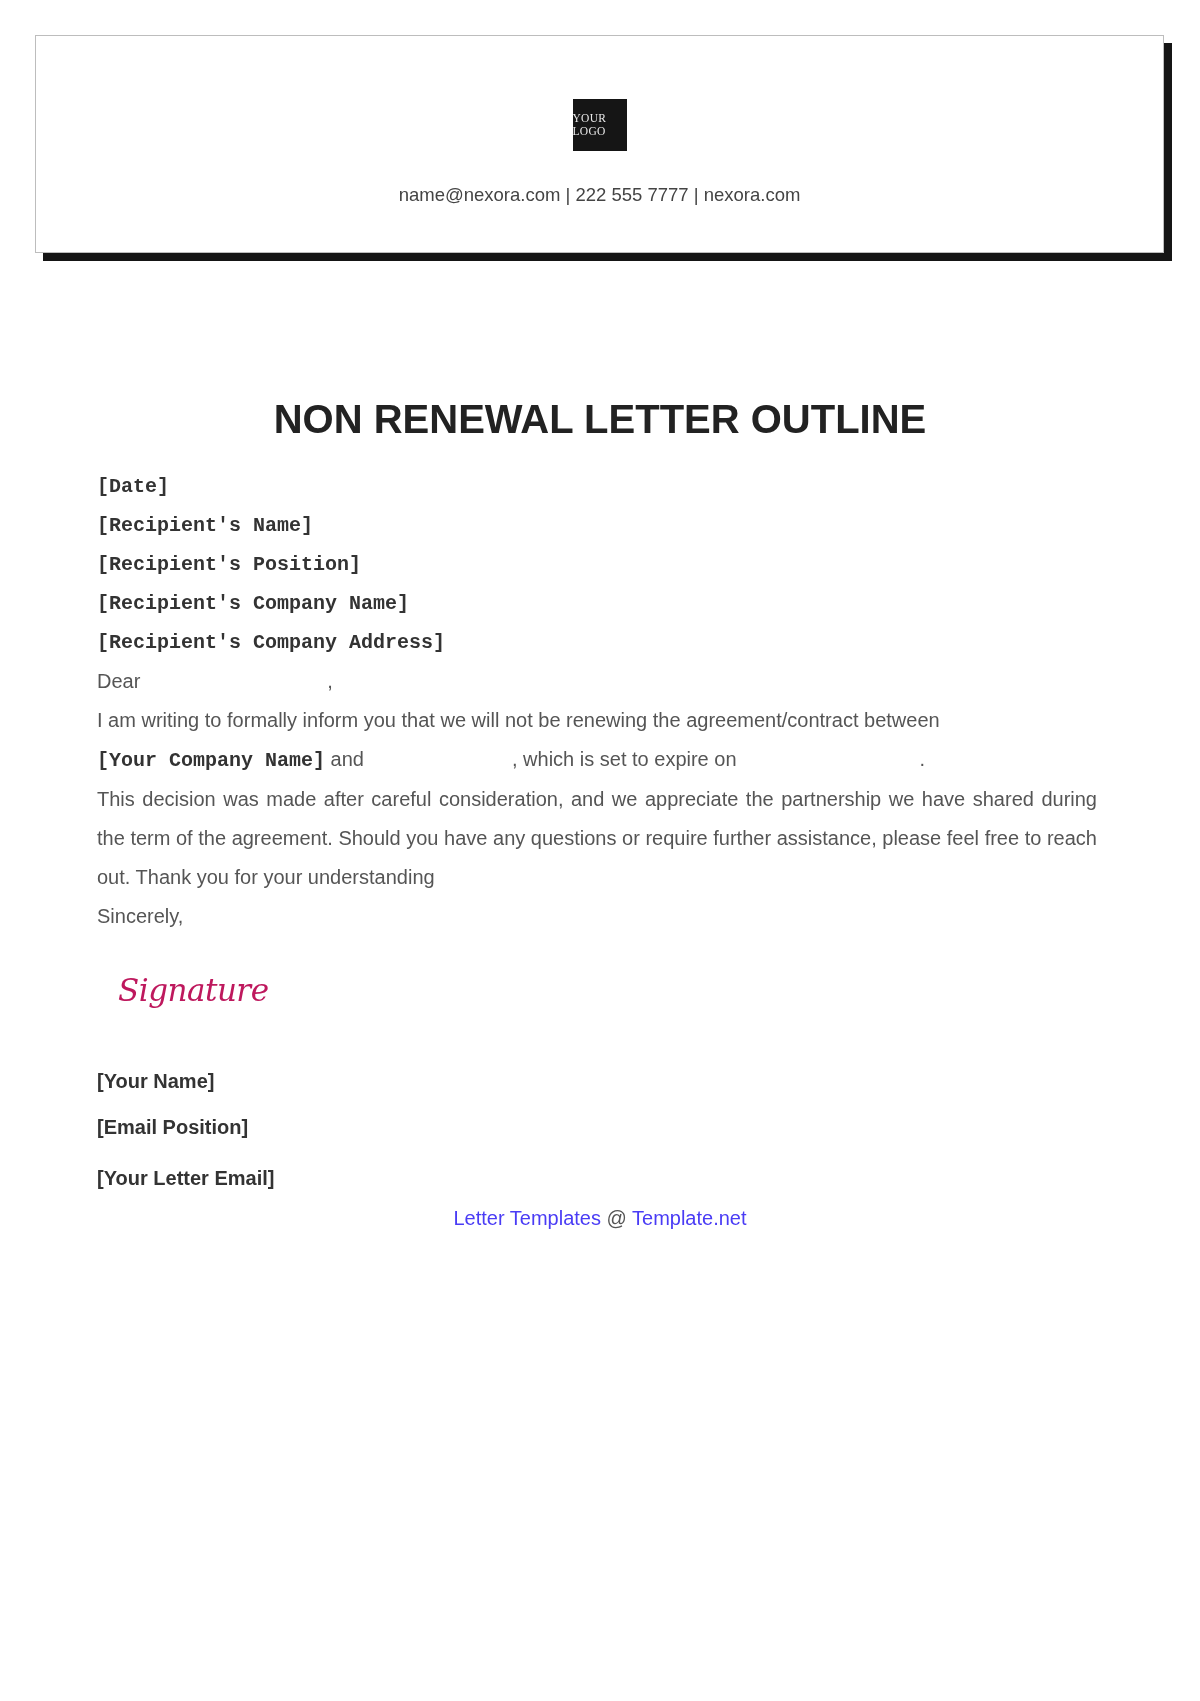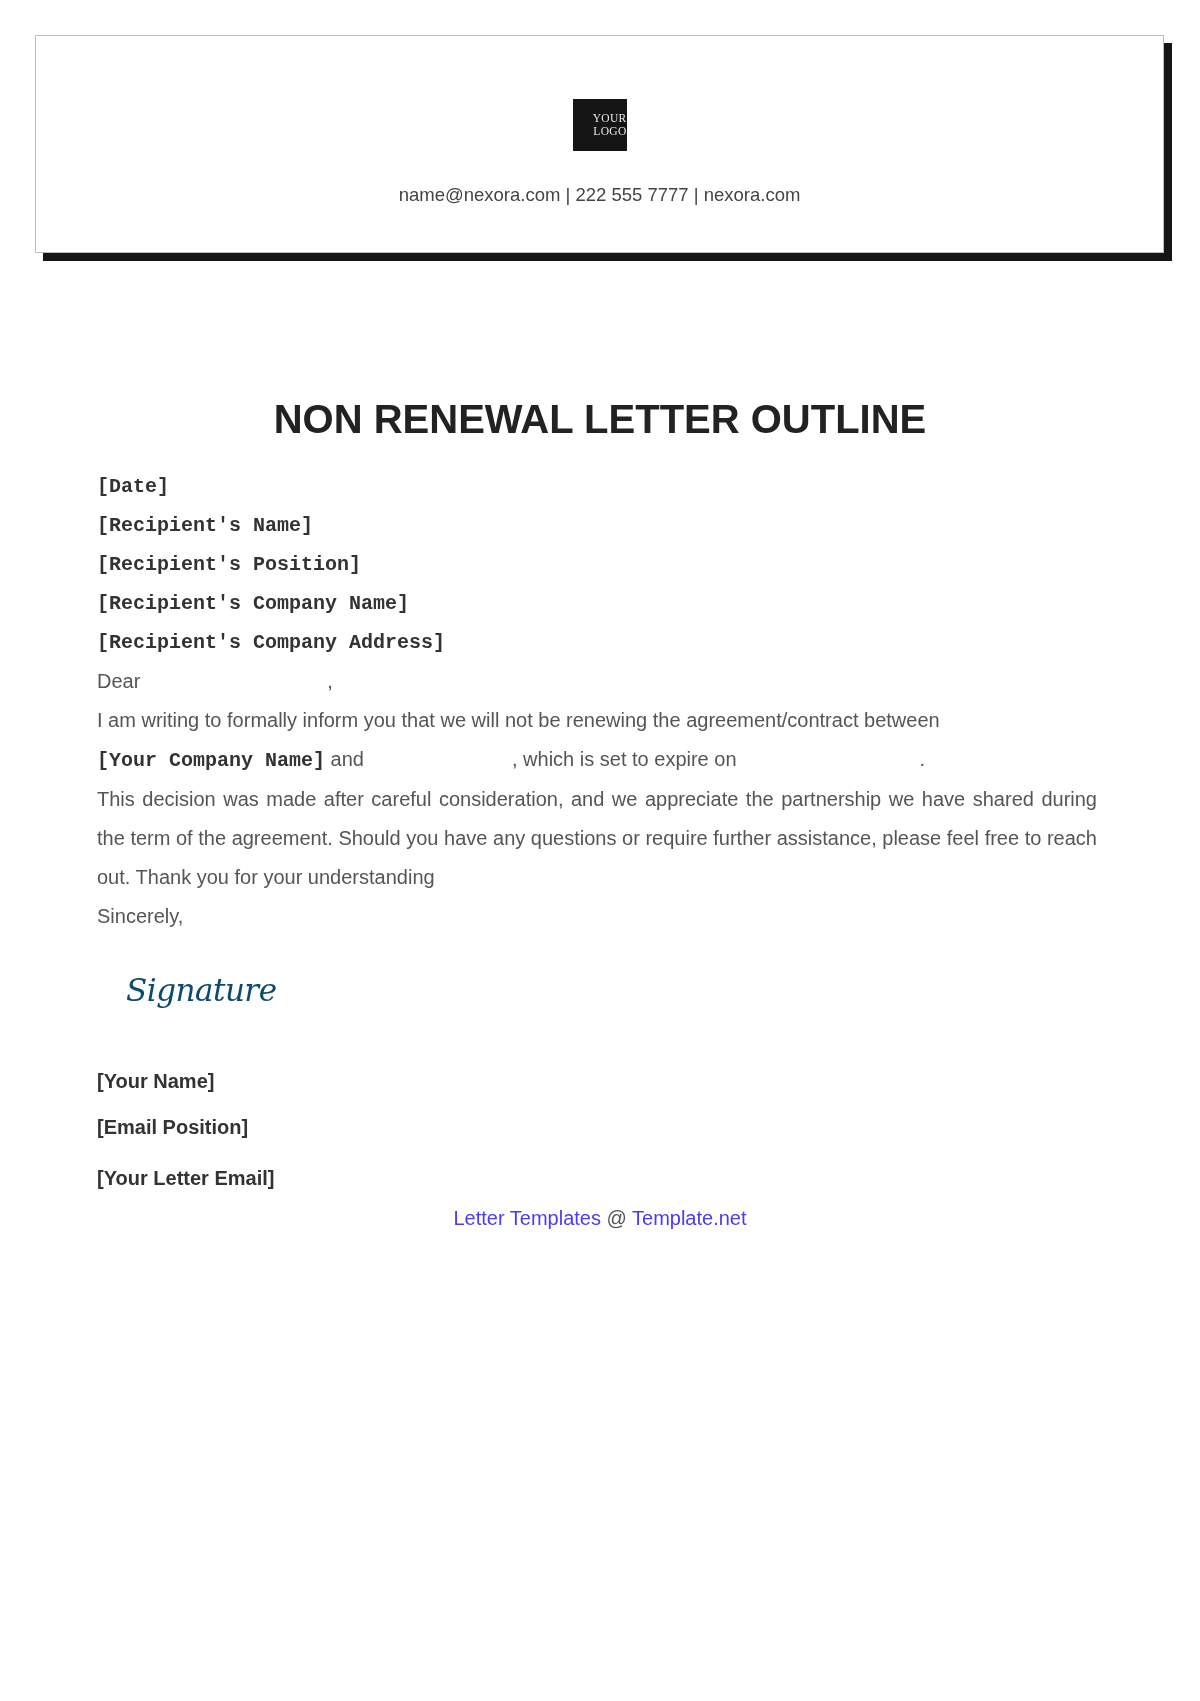--- a/index.html
+++ b/index.html
@@ -3,32 +3,32 @@
 <meta charset="utf-8">
 <style>
   html, body { margin: 0; padding: 0; background: #ffffff; }
   body { width: 1200px; height: 1701px; position: relative; overflow: hidden;
          font-family: "Liberation Sans", "DejaVu Sans", sans-serif; color: #555; }
   .header-box { position: absolute; left: 35px; top: 35px; width: 1129px; height: 218px;
     border: 1.5px solid #bdbdbd; background: #fff; box-shadow: 8px 8px 0 #151515; box-sizing: border-box; }
   .brand { position: absolute; left: 0; right: 0; top: 63px; display: flex; justify-content: center; align-items: center; }
   .logo { width: 54px; height: 52px; background: #151515; color: #e8e8e8;
     font-family: "Liberation Serif", "DejaVu Serif", serif; font-size: 11.5px; line-height: 13px;
-    display: flex; flex-direction: column; align-items: flex-end; justify-content: center; letter-spacing: 0.3px; }
+    display: flex; flex-direction: column; align-items: flex-start; justify-content: center; letter-spacing: 0.3px; }
   .company { margin-left: 30px; font-size: 49px; font-weight: bold; color: #151515; letter-spacing: -0.5px; line-height: 1; }
   .contact { position: absolute; left: 0; right: 0; top: 148px; text-align: center; font-size: 18.5px; color: #444; }
   .title { position: absolute; left: 0; right: 0; top: 397px; text-align: center; font-size: 40px; font-weight: bold; color: #222; letter-spacing: 0px; }
   .body { position: absolute; left: 97px; top: 467px; width: 1000px; font-size: 20px; line-height: 39px; }
   .line { white-space: nowrap; }
   .b { font-weight: bold; color: #333; font-family: Liberation Mono, monospace; }
   .r { color: #555; }
   .blank { display: inline-block; color: transparent; }
   .justify { white-space: normal; text-align: justify; text-align-last: left; }
   .signature { position: absolute; left: 118px; top: 972px; font-family: "DejaVu Serif", "Liberation Serif", serif;
-    font-style: italic; font-size: 31px; color: #0c4a6e; letter-spacing: -0.5px; margin-left: 8px; }
+    font-style: italic; font-size: 31px; color: #be185d; letter-spacing: -0.5px; }
   .sig-block { position: absolute; left: 97px; font-size: 20px; font-weight: bold; color: #333; }
   .footer { position: absolute; left: 0; right: 0; top: 1207px; text-align: center; font-size: 20px; color: #555; }
   .footer a { color: #4a3cf5; }
 </style>
 </head>
 <body>
 
 <div class="header-box">
   <div class="brand">
     <div class="logo">

